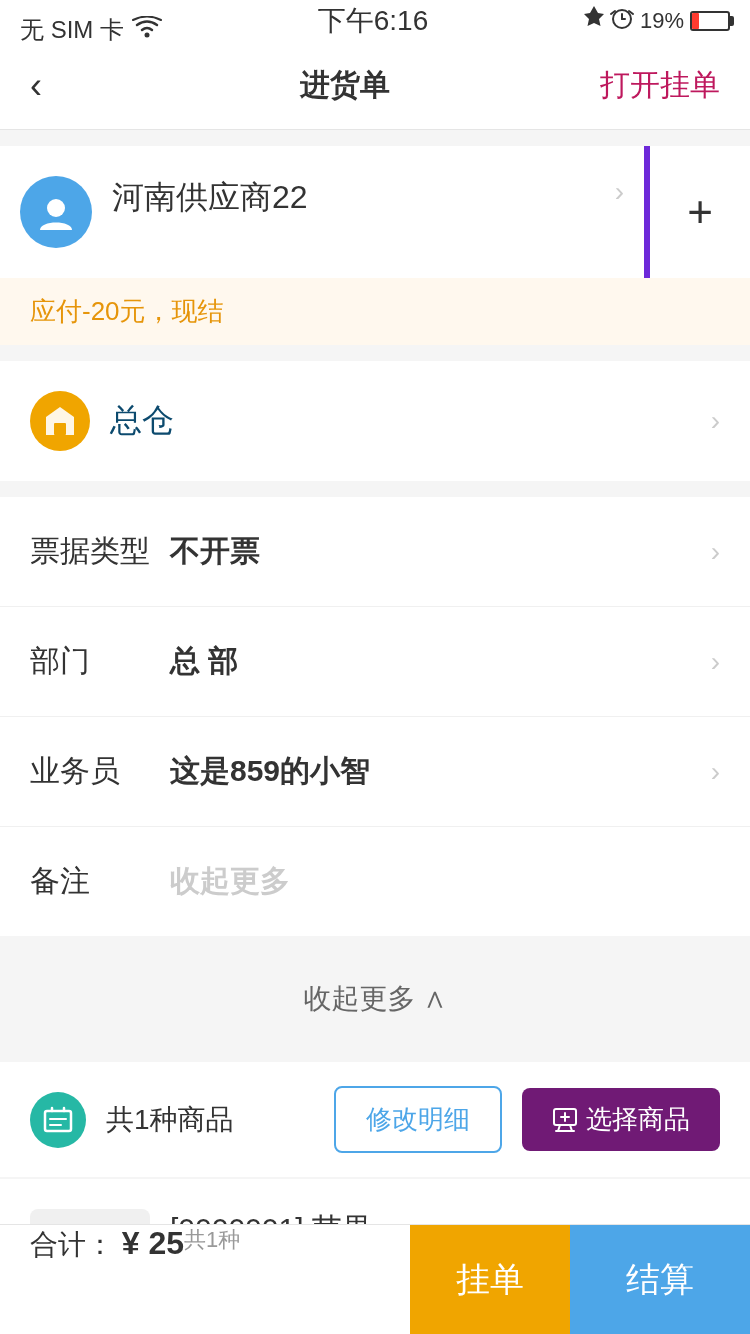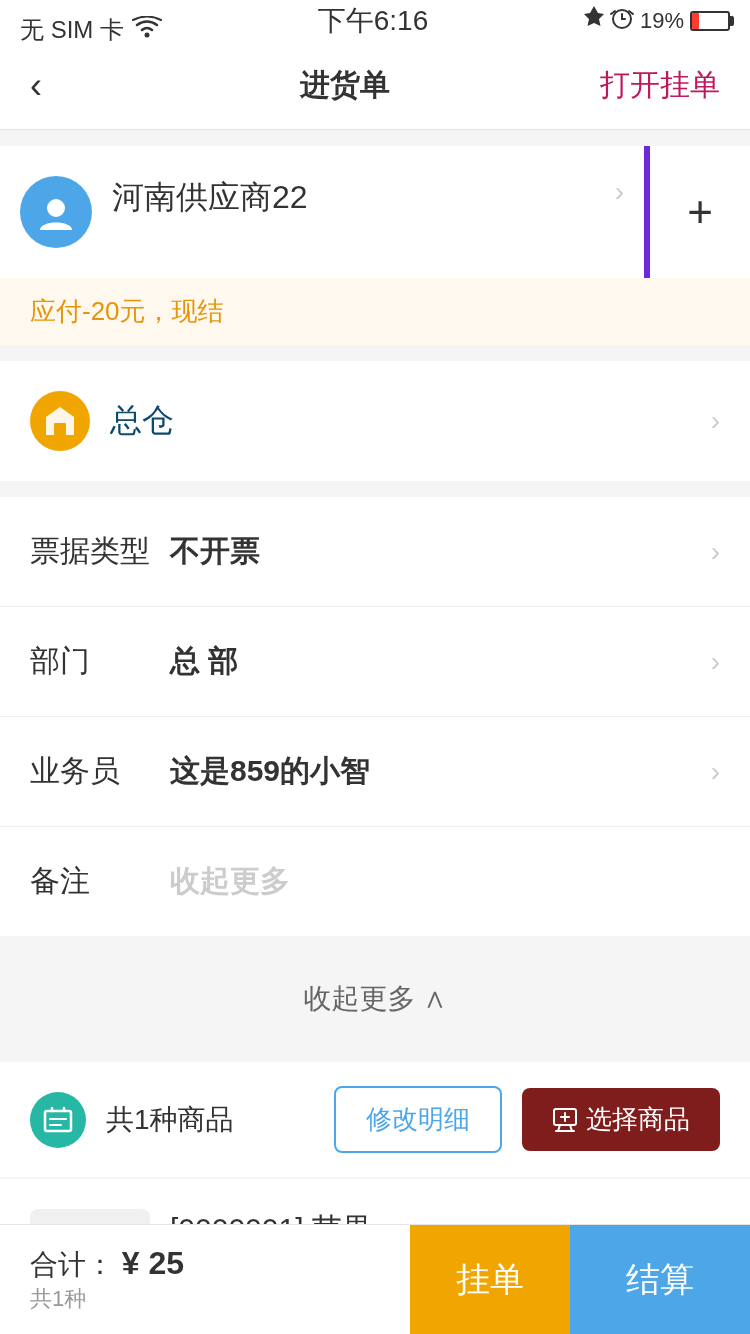--- a/index.html
+++ b/index.html
@@ -235,21 +235,21 @@
     .btn-outline {
       border: 2px solid #4da6e8;
       background: #fff;
       color: #4da6e8;
       padding: 14px 30px;
       border-radius: 8px;
       font-size: 26px;
       cursor: pointer;
     }
     .btn-primary {
-      background: #7f1d1d;
+      background: #701a75;
       color: #fff;
       padding: 14px 30px;
       border-radius: 8px;
       font-size: 26px;
       cursor: pointer;
       display: flex;
       align-items: center;
       gap: 8px;
       border: none;
     }
@@ -304,22 +304,21 @@
       width: 750px;
       height: 110px;
       display: flex;
       align-items: stretch;
       background: #fff;
       border-top: 1px solid #e5e5e5;
     }
     .total-section {
       flex: 1;
       display: flex;
-      flex-direction: column;
-      justify-content: center;
+      flex-direction: row;
       padding: 0 30px;
     }
     .total-label {
       font-size: 28px;
       color: #333;
     }
     .total-count {
       font-size: 22px;
       color: #999;
     }

